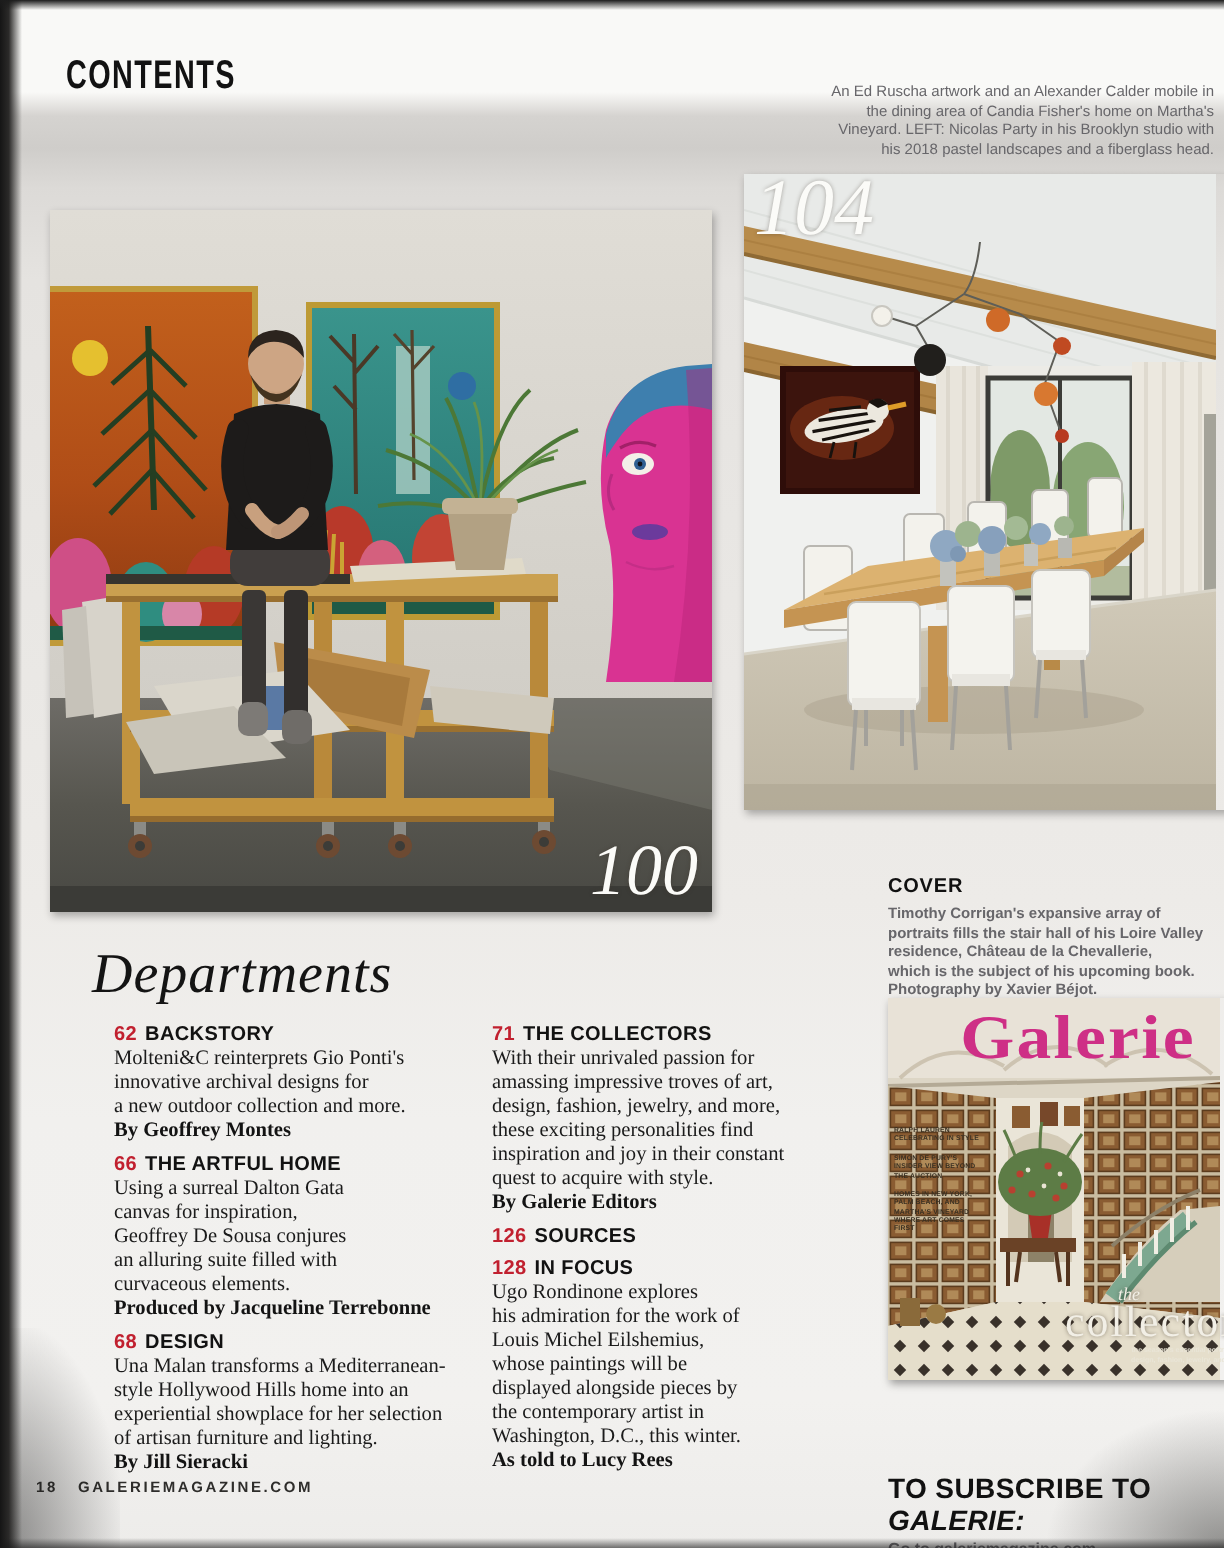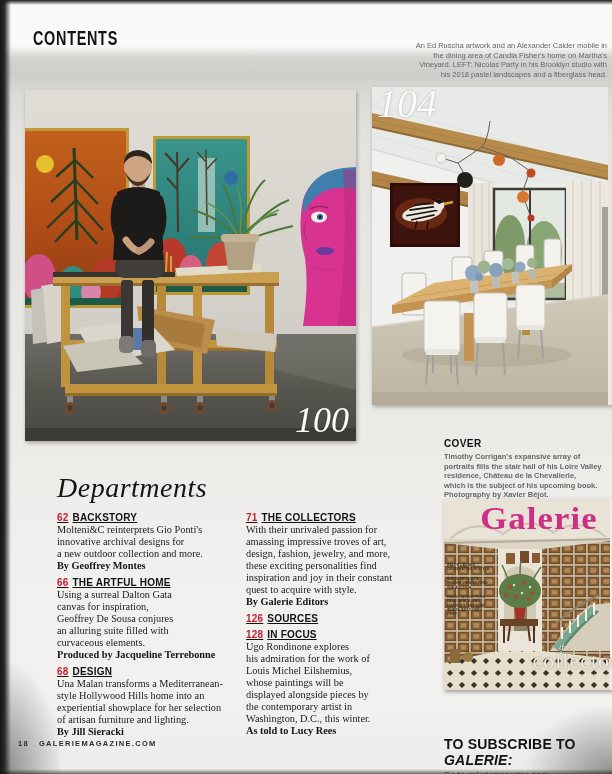--- a/index.html
+++ b/index.html
@@ -24,36 +24,36 @@
     background:radial-gradient(ellipse at 0% 100%,rgba(25,25,25,.5),rgba(25,25,25,0) 75%);}
 
   .contents-title{position:absolute;left:33px;top:27px;margin:0;
     font-size:20px;font-weight:800;letter-spacing:1px;color:#121212;
     transform:scaleX(.72);transform-origin:0 50%;}
 
   .top-caption{position:absolute;right:5px;top:41px;width:232px;text-align:right;
     font-size:7.5px;line-height:9.6px;font-weight:normal;color:#67666a;white-space:pre-line;}
 
   .photo{position:absolute;box-shadow:1px 2px 4px rgba(0,0,0,.3);}
-  .photo-left{left:25px;top:90px;width:331px;height:351px;}
+  .photo-left{left:25px;top:105px;width:331px;height:351px;}
   .photo-right{left:372px;top:87px;width:252px;height:318px;}
   .photo svg{display:block;}
   .pageref{position:absolute;color:#fbfbf8;font-family:"Liberation Serif",serif;
     font-style:italic;text-shadow:0 0 2px rgba(60,50,40,.4);}
   .pr-100{right:7px;bottom:0px;font-size:36px;}
   .pr-104{left:5px;top:-7px;font-size:40px;}
 
-  .departments-heading{position:absolute;left:57px;top:472px;margin:0;
+  .departments-heading{position:absolute;left:46px;top:472px;margin:0;
     font-family:"Liberation Serif",serif;font-style:italic;font-weight:400;
     font-size:28px;color:#141414;letter-spacing:.5px;}
 
   .col{position:absolute;top:512px;width:186px;}
   .col1{left:57px;} .col2{left:246px;}
   .dept-entry{margin-bottom:5px;}
-  .dept-head{font-size:10px;font-weight:800;letter-spacing:.2px;color:#121212;margin-bottom:1px;text-decoration:underline;}
+  .dept-head{font-size:10px;font-weight:800;letter-spacing:.2px;color:#121212;margin-bottom:1px;}
   .dept-num{color:#c1202f;margin-right:4px;}
   .dept-body{font-family:"Liberation Serif",serif;font-size:10.3px;line-height:12px;
     color:#1b1b1b;white-space:pre-line;}
   .dept-byline{font-family:"Liberation Serif",serif;font-size:10.3px;line-height:12px;
     font-weight:bold;color:#131313;}
 
   .cover-block{position:absolute;left:444px;top:438px;width:168px;}
   .cover-heading{font-size:10px;font-weight:800;color:#111;letter-spacing:.4px;}
   .cover-body{margin-top:3px;font-size:7.5px;font-weight:bold;color:#67666a;
     line-height:9.6px;white-space:pre-line;}

